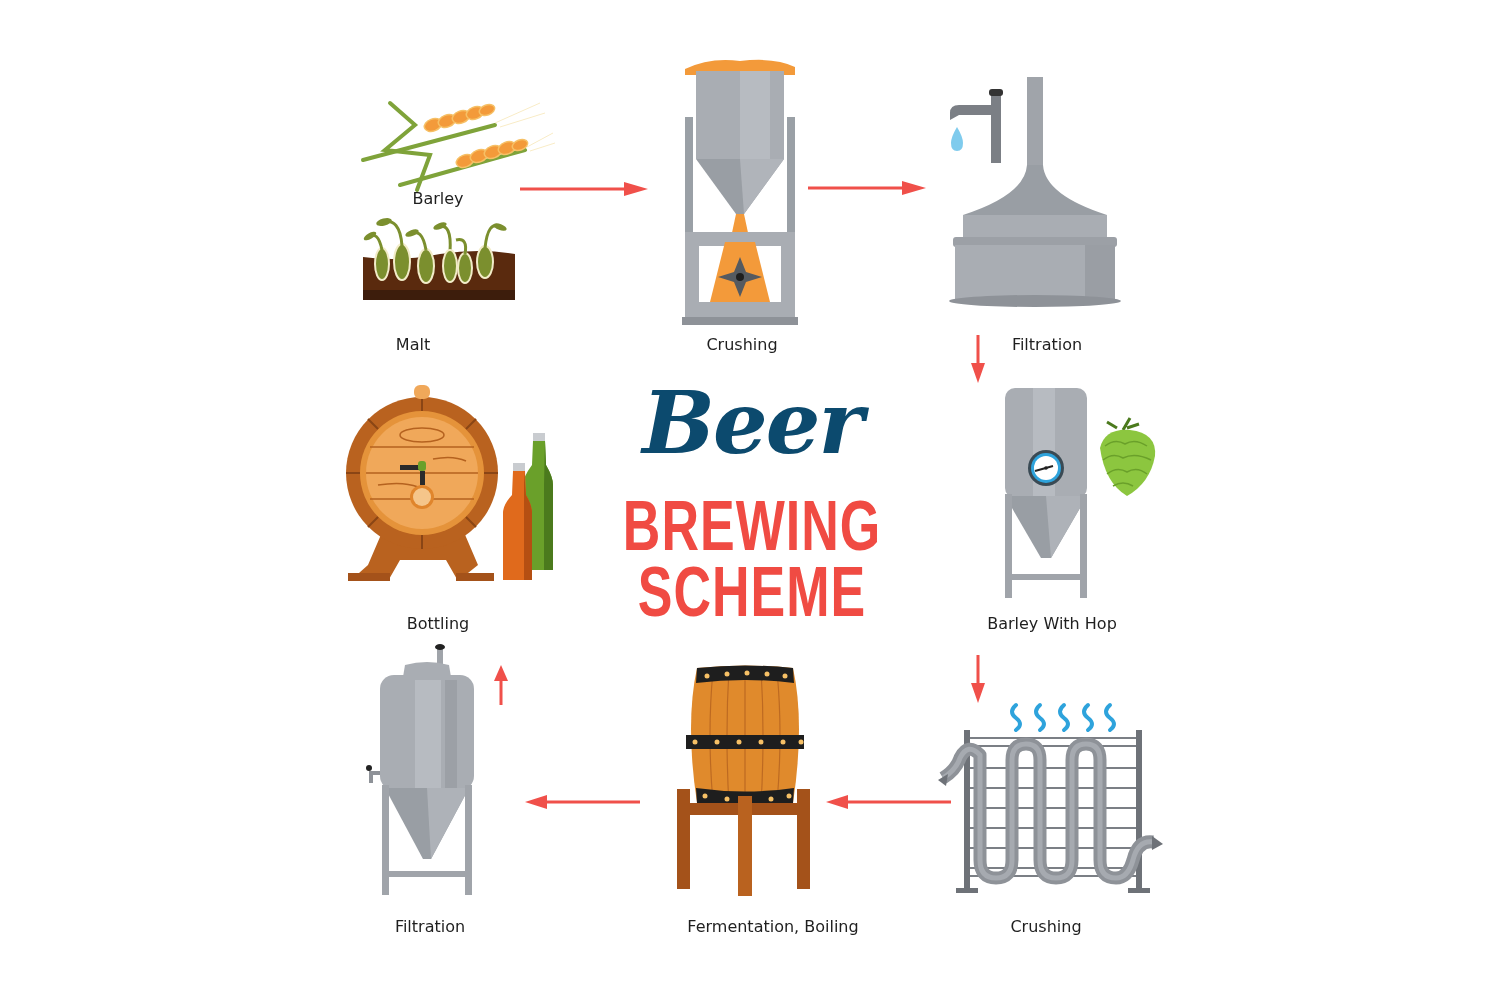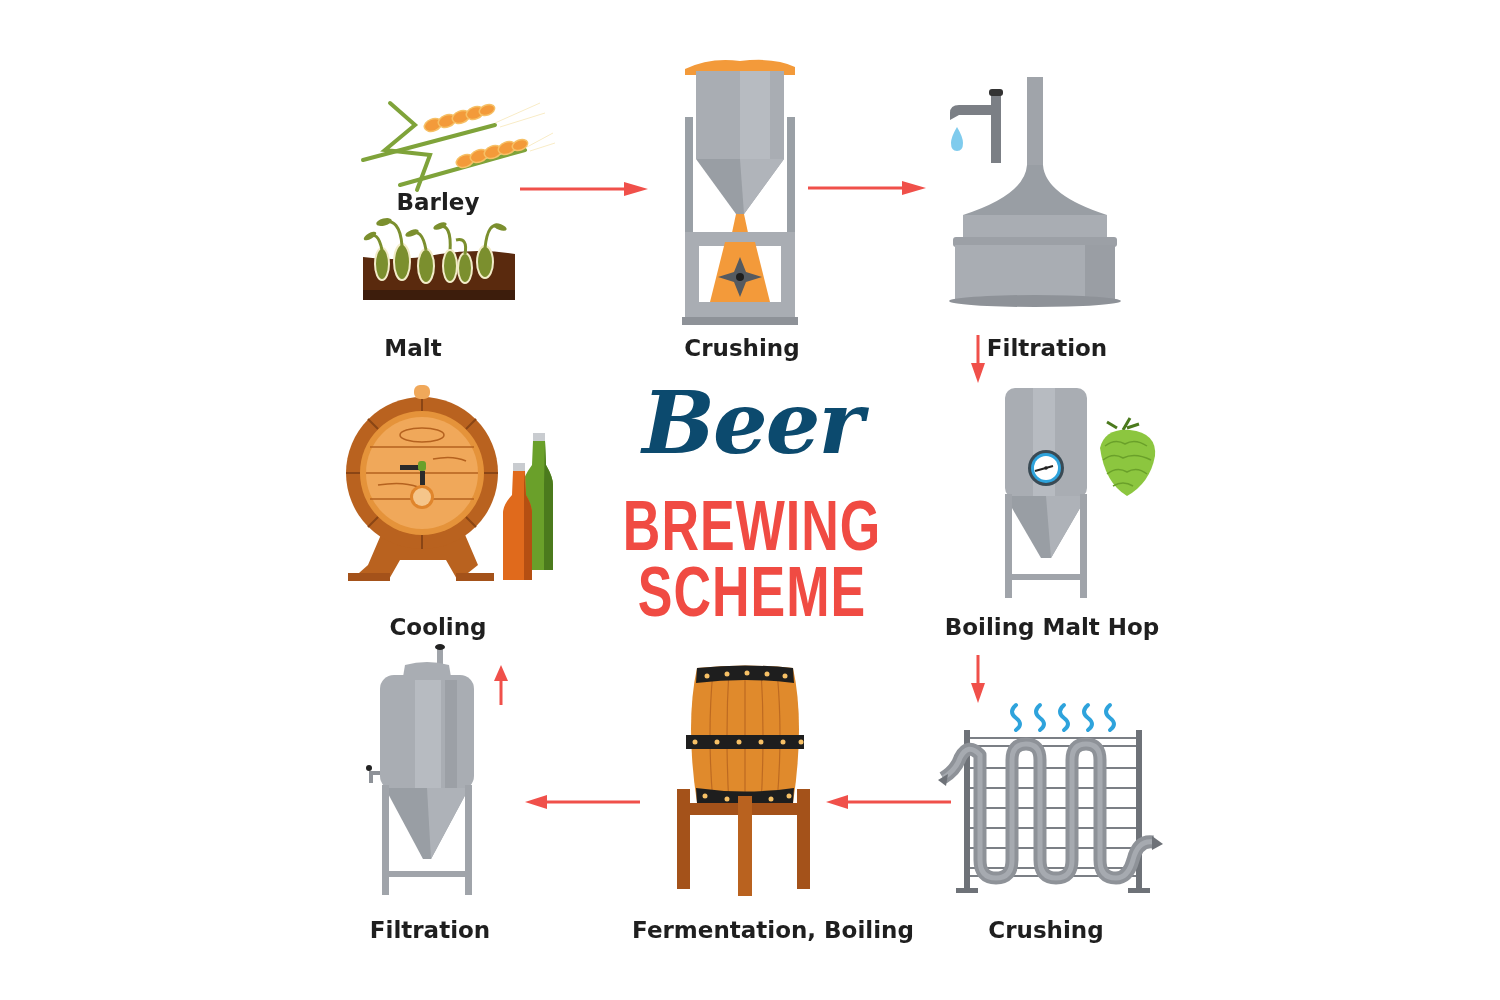--- a/index.html
+++ b/index.html
@@ -1,17 +1,17 @@
 <!DOCTYPE html>
 <html><head>
 <meta charset="utf-8">
 <style>
   html, body { margin:0; padding:0; background:#ffffff; }
   body { width:1500px; height:1000px; position:relative; overflow:hidden; font-family:"DejaVu Sans","Liberation Sans",sans-serif; }
-  .label { position:absolute; font-family:"DejaVu Sans","Liberation Sans",sans-serif; font-size:23px; color:#1f1f1f; text-align:center; white-space:nowrap; transform:translateX(-50%);font-weight:bold; }
+  .label { position:absolute; font-family:"DejaVu Sans","Liberation Sans",sans-serif; font-size:16px; color:#1f1f1f; text-align:center; white-space:nowrap; transform:translateX(-50%); }
   .title-script { position:absolute; left:752px; top:380px; transform:translateX(-50%); font-family:"DejaVu Serif","Liberation Serif",serif; font-style:italic; font-weight:bold; font-size:86px; color:#0c4a6e; letter-spacing:-2px; line-height:1; }
   .title-block { position:absolute; left:752px; transform:translateX(-50%) scaleY(1.35); font-family:"Liberation Sans","DejaVu Sans",sans-serif; font-weight:bold; font-size:52px; color:#f04b43; letter-spacing:1px; line-height:1; white-space:nowrap; }
   svg { position:absolute; overflow:visible; }
 </style>
 </head>
 <body>
 
 <div>
   <div class="title-script">Beer</div>
   <div class="title-block" style="top:500px;">BREWING</div>
@@ -138,21 +138,21 @@
       <path d="M128 42 L135 30 M122 40 L112 34 M132 40 L144 36" stroke="#4b7a1d" stroke-width="3"></path>
       <path d="M105 60 Q110 40 135 42 Q162 45 160 68 Q155 95 132 108 Q110 95 105 60 Z" fill="#8cc63f"></path>
       <g fill="none" stroke="#6aa02a" stroke-width="1.5">
         <path d="M110 58 Q120 50 130 56 Q140 50 152 58"></path>
         <path d="M108 72 Q118 64 128 70 Q140 64 156 72"></path>
         <path d="M112 86 Q122 78 132 84 Q142 78 152 86"></path>
         <path d="M118 98 Q128 92 138 98"></path>
       </g>
     </g>
   </svg>
-  <div class="label" style="left:1052px;top:614px;">Boiling Malt Hop</div>
+  <div class="label" style="left:1052px;top:614px;">Barley With Hop</div>
   <svg width="16" height="50" style="left:970px;top:655px;" viewBox="0 0 16 50">
     <rect x="6.5" y="0" width="3" height="32" fill="#f0504a"></rect>
     <path d="M1 28 L15 28 L8 48 Z" fill="#f0504a"></path>
   </svg>
 </div>
 
 <div>
   <svg width="230" height="200" style="left:938px;top:700px;" viewBox="0 0 230 200">
     <g fill="none" stroke="#2ea3dc" stroke-width="4" stroke-linecap="round">
       <path d="M78 5 Q70 12 78 18 Q86 24 78 30"></path>
@@ -288,21 +288,21 @@
     <circle cx="74" cy="112" r="9" fill="#f5c58a"></circle>
     <g>
       <rect x="185" y="48" width="12" height="8" fill="#c9ccd0"></rect>
       <path d="M185 56 L197 56 L198 80 Q205 92 205 100 L205 185 L175 185 L175 100 Q175 92 184 80 Z" fill="#6aa02a"></path>
       <path d="M197 56 L198 80 Q205 92 205 100 L205 185 L196 185 L196 100 Z" fill="#4b7a1d"></path>
       <rect x="165" y="78" width="12" height="8" fill="#c9ccd0"></rect>
       <path d="M165 86 L177 86 L178 110 Q184 120 184 128 L184 195 L155 195 L155 128 Q155 120 164 110 Z" fill="#e06a1c"></path>
       <path d="M176 86 L178 110 Q184 120 184 128 L184 195 L176 195 Z" fill="#b54f12"></path>
     </g>
   </svg>
-  <div class="label" style="left:438px;top:614px;">Cooling</div>
+  <div class="label" style="left:438px;top:614px;">Bottling</div>
 </div>
 
 <svg width="128" height="16" style="left:520px;top:181px;" viewBox="0 0 128 16">
   <rect x="0" y="6.5" width="108" height="3" fill="#f0504a"></rect>
   <path d="M128 8 L104 1 L104 15 Z" fill="#f0504a"></path>
 </svg>
 <svg width="118" height="16" style="left:808px;top:180px;" viewBox="0 0 118 16">
   <rect x="0" y="6.5" width="98" height="3" fill="#f0504a"></rect>
   <path d="M118 8 L94 1 L94 15 Z" fill="#f0504a"></path>
 </svg>

